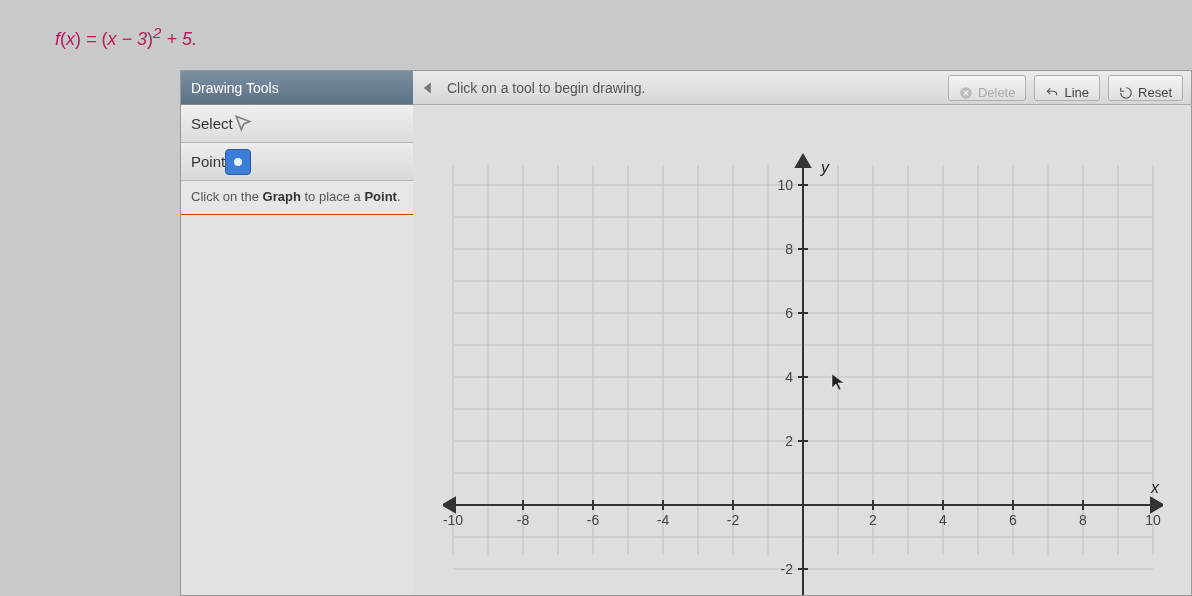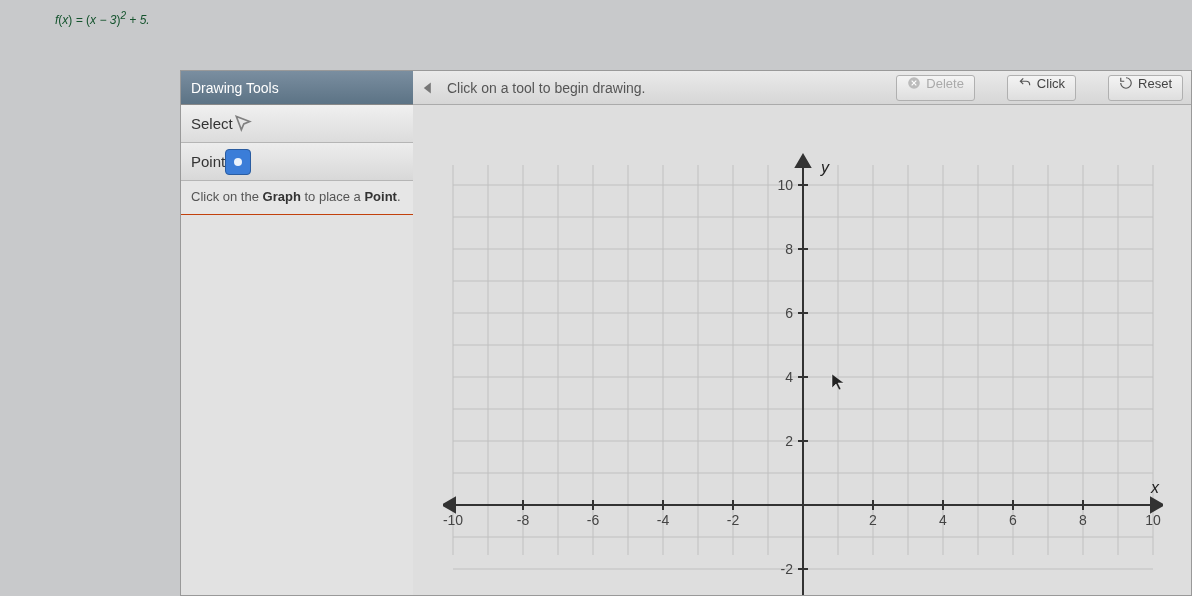--- a/index.html
+++ b/index.html
@@ -1,33 +1,33 @@
 <!DOCTYPE html>
 <html><head>
 <meta charset="utf-8">
 <style>
 * { margin:0; padding:0; box-sizing:border-box; font-family:Arial,sans-serif; }
 html,body { width:1192px; height:596px; background:#c8c9cb; overflow:hidden; }
-.formula { position:absolute; top:10px; left:55px; font-size:12px; color:#14532d; font-style:italic; }
+.formula { position:absolute; top:24px; left:55px; font-size:18px; color:#be185d; font-style:italic; }
 .formula .paren { font-style:normal; }
 .app { position:absolute; top:70px; left:180px; width:1012px; height:526px; background:#d5d6d8; border:1px solid #999; }
 .sidebar { position:absolute; top:0; left:0; width:276px; height:100%; background:#e2e2e2; border-right:1px solid #aaa; }
 .sb-head { background:linear-gradient(#7a8ea0,#5c7385); color:#fff; font-size:14px; height:34px; line-height:34px; padding:0 10px; display:flex; justify-content:space-between; align-items:center; border-bottom:1px solid #888; }
 .sb-row { background:linear-gradient(#f0f0f0,#dcdcdc); height:38px; display:flex; align-items:center; padding:0 10px; border-bottom:1px solid #b5b5b5; font-size:15px; color:#333; }
 .sb-row.sel { background:linear-gradient(#ededed,#d8d8d8); }
 .sb-help { background:#e6e6e6; padding:8px 10px; font-size:13px; color:#555; border-bottom:1px solid #c2410c; line-height:1.3; }
 .sb-help b { color:#333; }
 .point-btn { width:26px; height:26px; background:#3b7dd8; border:1px solid #2a5ca0; border-radius:4px; display:flex; align-items:center; justify-content:center; }
 .point-btn::after { content:""; width:8px; height:8px; background:#eaf2fc; border-radius:50%; }
 .icon-sm { width:20px; height:20px; opacity:.7; }
 .main { position:absolute; top:0; left:232px; right:0; height:100%; }
 .toolbar { height:34px; background:linear-gradient(#eaeaea,#d6d6d6); border-bottom:1px solid #aaa; display:flex; align-items:center; padding:0 8px; gap:8px; }
 .collapse { width:14px; height:14px; color:#666; }
 .hint { color:#555; font-size:14px; flex:1; padding-left:4px; }
-.tbtn { height:26px; padding:0 10px; background:linear-gradient(#f4f4f4,#dedede); border:1px solid #b0b0b0; border-radius:3px; display:flex; align-items:flex-start; gap:5px; font-size:13px; color:#444;margin-left:24px; }
+.tbtn { height:26px; padding:0 10px; background:linear-gradient(#f4f4f4,#dedede); border:1px solid #b0b0b0; border-radius:3px; display:flex; align-items:flex-end; gap:5px; font-size:13px; color:#444; }
 .tbtn.disabled { color:#aaa; }
 .tbtn svg { width:14px; height:14px; }
 .graph { position:absolute; top:34px; left:0; right:0; bottom:0; background:#dedede; }
 svg.grid { position:absolute; top:20px; left:30px; }
 .cursor { position:absolute; width:14px; height:18px; }
 </style>
 </head>
 <body>
 
 <div class="formula">
@@ -68,21 +68,21 @@
         <svg viewBox="0 0 24 24" fill="#bbb">
             <circle cx="12" cy="12" r="10"></circle>
             <path d="M8 8l8 8M16 8l-8 8" stroke="#fff" stroke-width="2"></path>
           </svg>
         <span>Delete</span>
       </div>
       <div class="tbtn">
         <svg viewBox="0 0 24 24" fill="none" stroke="#555" stroke-width="2">
             <path d="M9 14L4 9l5-5M4 9h10a6 6 0 016 6v1"></path>
           </svg>
-        <span>Click</span>
+        <span>Line</span>
       </div>
       <div class="tbtn">
         <svg viewBox="0 0 24 24" fill="none" stroke="#555" stroke-width="2">
             <path d="M3 12a9 9 0 109-9M3 3v6h6"></path>
           </svg>
         <span>Reset</span>
       </div>
     </div>
 
     <div class="graph">

